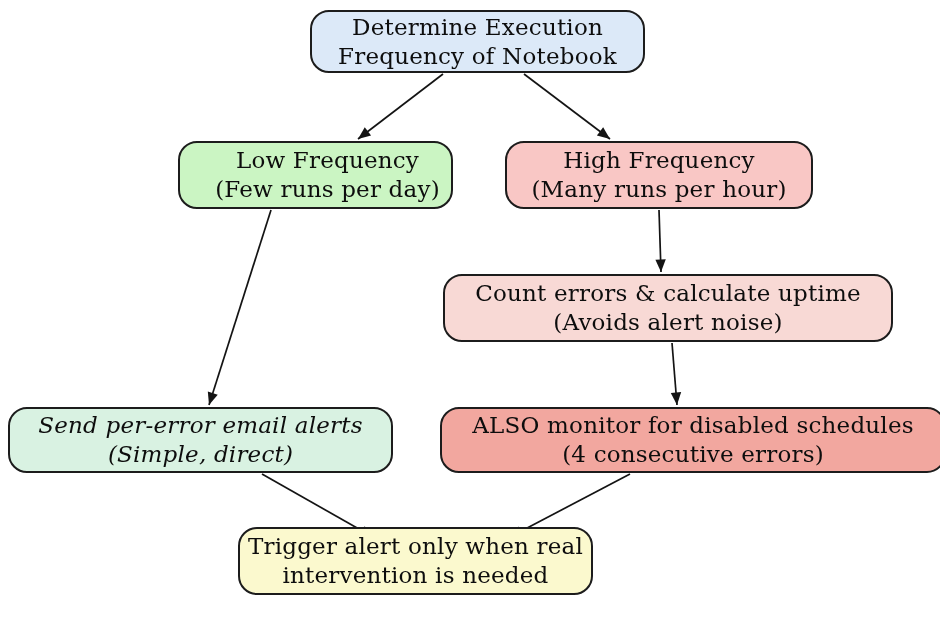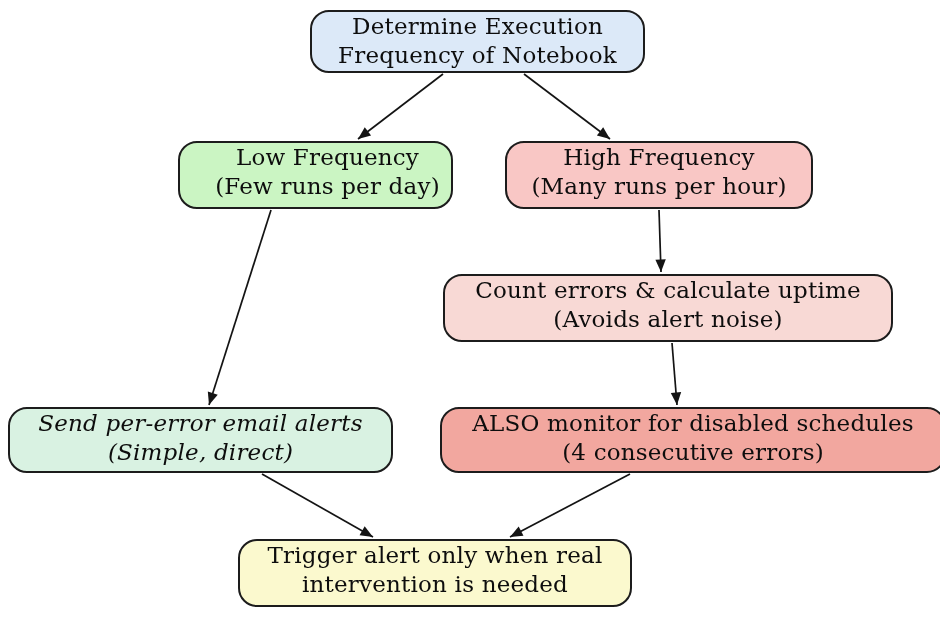--- a/index.html
+++ b/index.html
@@ -26,39 +26,39 @@
     stroke: #141414;
     stroke-width: 1.7;
   }
   .node {
     position: absolute;
     box-sizing: border-box;
     border: 2px solid #1c1c1c;
     border-radius: 19px;
     display: flex;
     flex-direction: column;
-    justify-content: flex-start;
+    justify-content: center;
     align-items: center;
     text-align: center;
     font-size: 23px;
     line-height: 29px;
     color: #0d0d0d;
     letter-spacing: 0.2px;
   }
   .node span {
     display: block;
     white-space: nowrap;
   }
   #node-determine   { left: 310px; top: 10px;  width: 335px; height: 63px; }
   #node-low-freq    { left: 178px; top: 141px; width: 275px; height: 68px; padding-left: 24px; }
   #node-high-freq   { left: 505px; top: 141px; width: 308px; height: 68px; }
   #node-count-errors{ left: 443px; top: 274px; width: 450px; height: 68px; }
   #node-send-alerts { left: 8px;   top: 407px; width: 385px; height: 66px; }
   #node-also-monitor{ left: 440px; top: 407px; width: 506px; height: 66px; }
-  #node-trigger     { left: 238px; top: 539px; width: 394px; height: 68px; }
+  #node-trigger     { left: 238px; top: 527px; width: 355px; height: 68px; }
 </style>
 </head>
 <body>
 
 <div class="canvas">
 
   <svg class="edges-layer" viewBox="0 0 940 619" xmlns="http://www.w3.org/2000/svg">
     <defs>
       <marker id="arrowhead" markerUnits="userSpaceOnUse" markerWidth="14" markerHeight="12" refX="13" refY="6" orient="auto">
         <path d="M0.5,0.8 L13,6 L0.5,11.2 Z" fill="#141414"></path>

